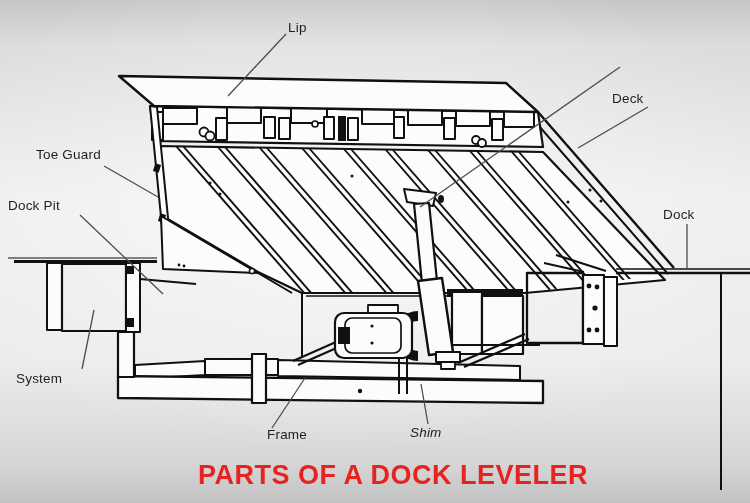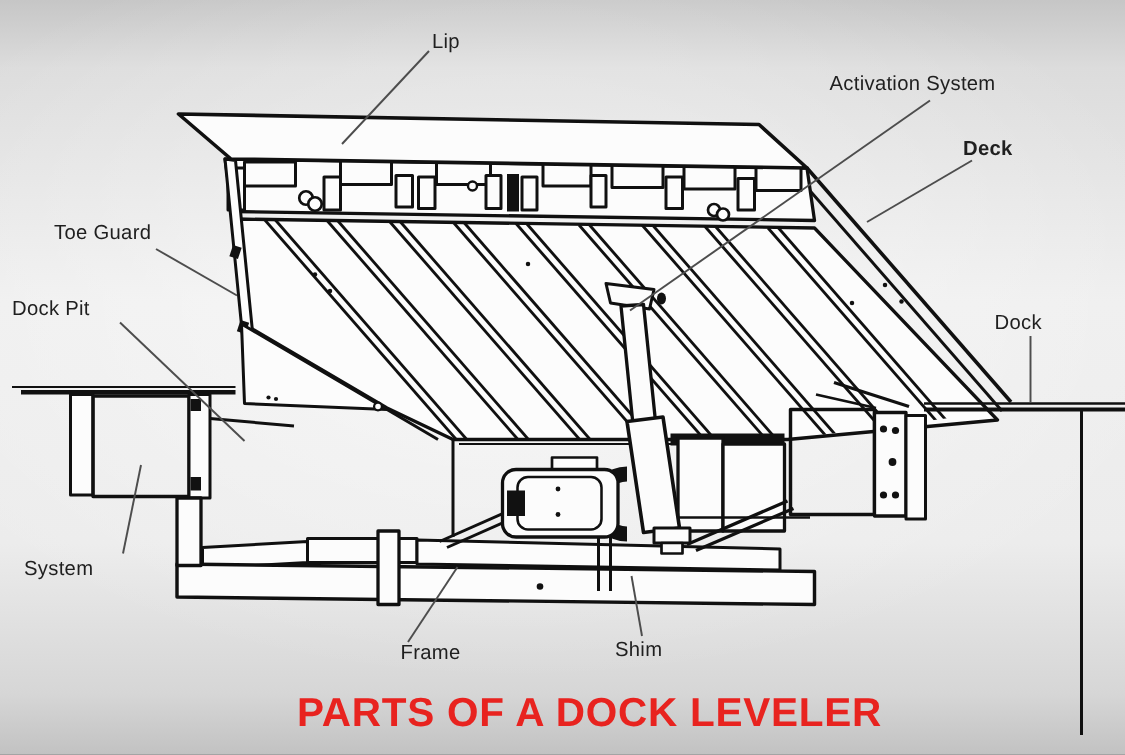--- a/index.html
+++ b/index.html
@@ -206,23 +206,22 @@
       <line class="leader" x1="687" y1="224" x2="687" y2="268"></line>
       <line class="leader" x1="104" y1="166" x2="158" y2="197"></line>
       <line class="leader" x1="80" y1="215" x2="163" y2="294"></line>
       <line class="leader" x1="82" y1="369" x2="94" y2="310"></line>
       <line class="leader" x1="272" y1="428" x2="305" y2="378"></line>
       <line class="leader" x1="428" y1="424" x2="421" y2="384"></line>
     </g>
   </svg>
 
   <span class="lbl" style="left:288px;top:20px;">Lip</span>
-  <span class="lbl" style="left:553px;top:48px;">Activation System</span>
-  <span class="lbl" style="left:642px;top:91px;font-weight:bold;">Deck</span>
+  <span class="lbl" style="left:612px;top:91px;">Deck</span>
   <span class="lbl" style="left:663px;top:207px;text-align:center;">Dock</span>
   <span class="lbl" style="left:36px;top:147px;text-align:center;">Toe Guard</span>
   <span class="lbl" style="left:8px;top:198px;">Dock Pit</span>
   <span class="lbl" style="left:16px;top:371px;">System</span>
   <span class="lbl" style="left:241px;top:427px;margin-left:26px;">Frame</span>
-  <span class="lbl" style="left:410px;top:425px;">Shim</span>
+  <span class="lbl" style="left:410px;top:425px;font-style:italic;">Shim</span>
 
   <div class="title">PARTS OF A DOCK LEVELER</div>
 </div>
 
 </body></html>

